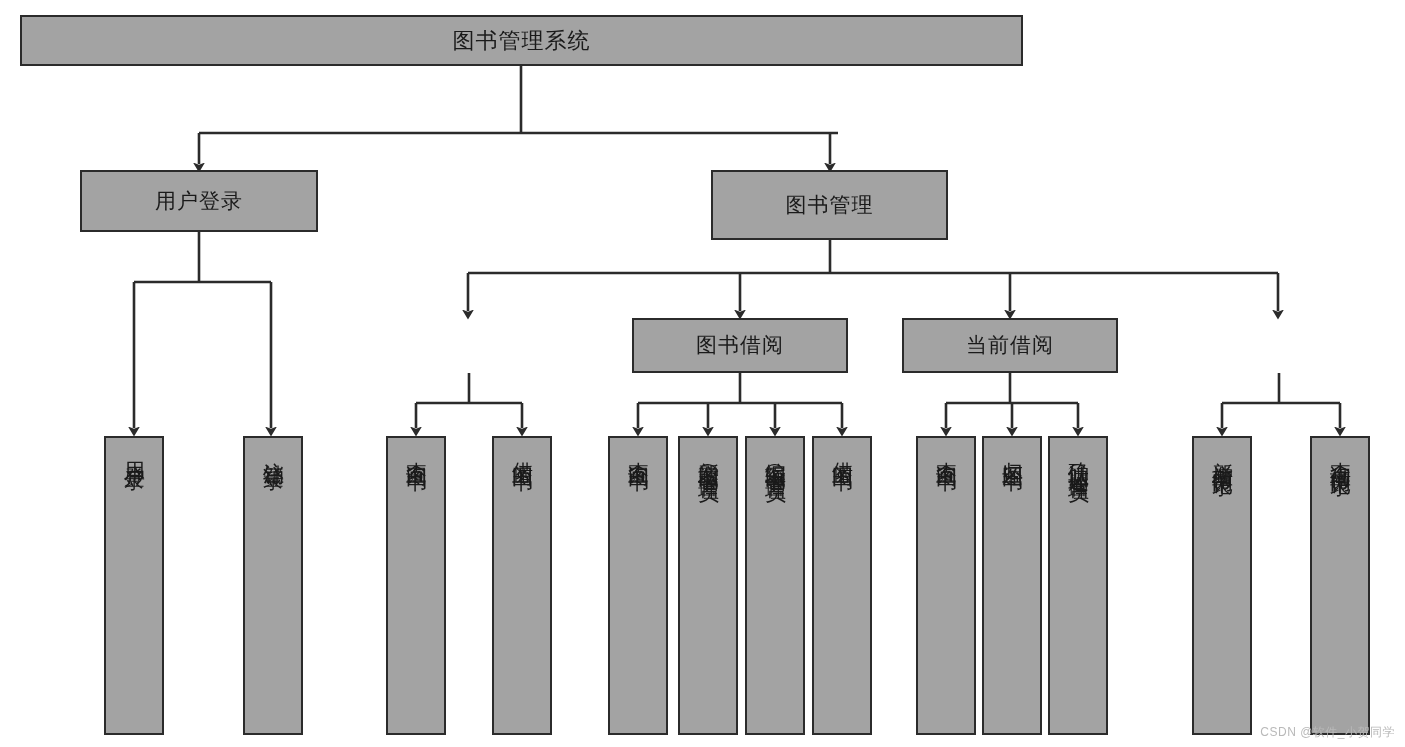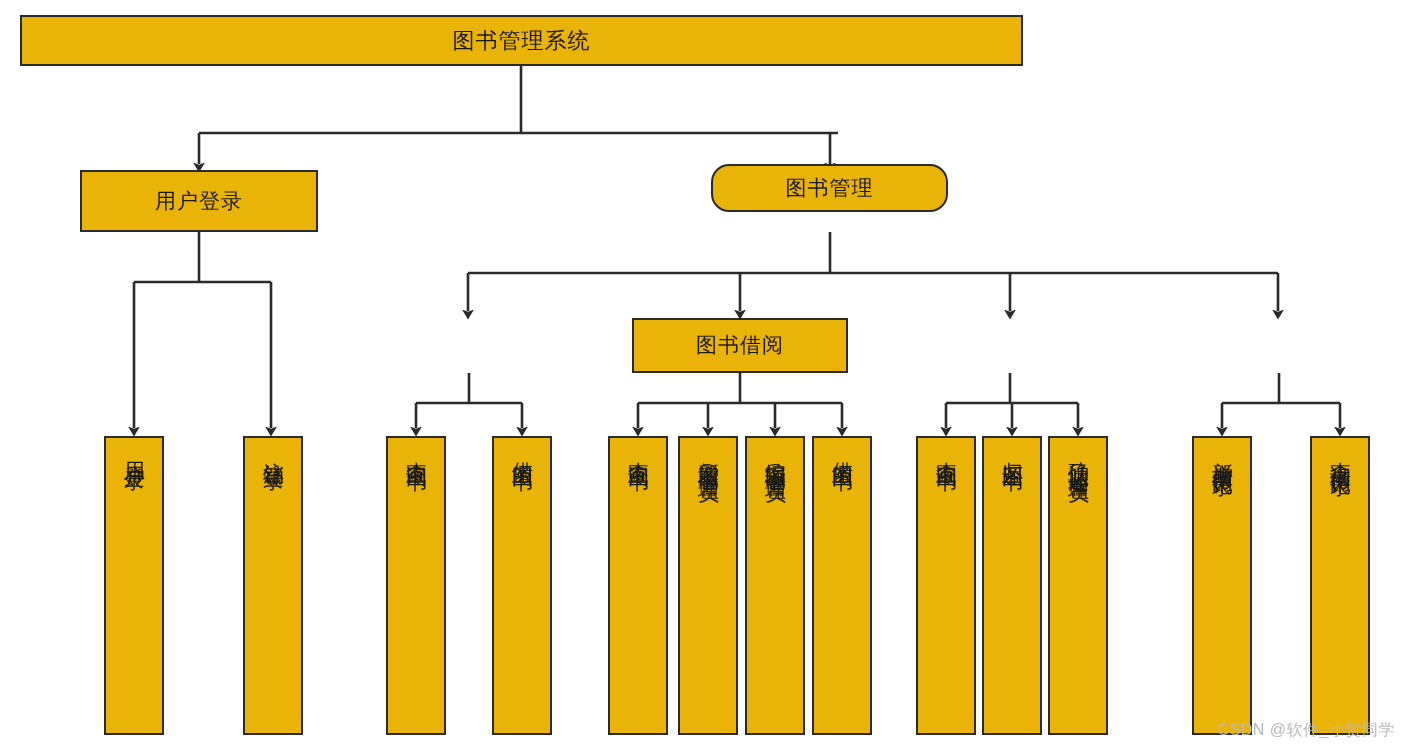--- a/index.html
+++ b/index.html
@@ -19,21 +19,21 @@
   #wires{
     position:absolute;
     left:0; top:0;
     width:1405px; height:747px;
     pointer-events:none;
   }
   
   .node{
     position:absolute;
     box-sizing:border-box;
-    background:#eab308;
+    background:#a3a3a3;
     border:2px solid #2b2b2b;
     display:flex;
     align-items:center;
     justify-content:center;
     z-index:2;
   }
   .node .label{
     font-size:21px;
     line-height:1.15;
     letter-spacing:1px;
@@ -56,21 +56,21 @@
     line-height:1.18;
     letter-spacing:3px;
     white-space:nowrap;
     text-align:start;
   }
   
   #watermark{
     position:absolute;
     right:10px;
     bottom:6px;
-    font-size:16px;
+    font-size:12px;
     color:#b9b9b9;
     letter-spacing:0.5px;
     z-index:5;
     white-space:nowrap;
     user-select:none;
   }
 </style>
 </head>
 <body>
 
@@ -127,26 +127,29 @@
     </g>
   </svg>
 
   <div class="node root" style="left:20px;top:15px;width:1003px;height:51px;">
     <span class="label">图书管理系统</span>
   </div>
 
   <div class="node" style="left:80px;top:170px;width:238px;height:62px;">
     <span class="label">用户登录</span>
   </div>
-  <div class="node" style="left:711px;top:164px;width:237px;height:48px;border-radius:18px;">
+  <div class="node" style="left:711px;top:170px;width:237px;height:70px;">
     <span class="label">图书管理</span>
   </div>
 
   <div class="node" style="left:632px;top:318px;width:216px;height:55px;">
     <span class="label">图书借阅</span>
+  </div>
+  <div class="node" style="left:902px;top:318px;width:216px;height:55px;">
+    <span class="label">当前借阅</span>
   </div>
 
   <div class="node leaf" style="left:104px;top:436px;width:60px;height:299px;">
     <span class="label">用户登录</span>
   </div>
   <div class="node leaf" style="left:243px;top:436px;width:60px;height:299px;">
     <span class="label">注销登录</span>
   </div>
 
   <div class="node leaf" style="left:386px;top:436px;width:60px;height:299px;">

